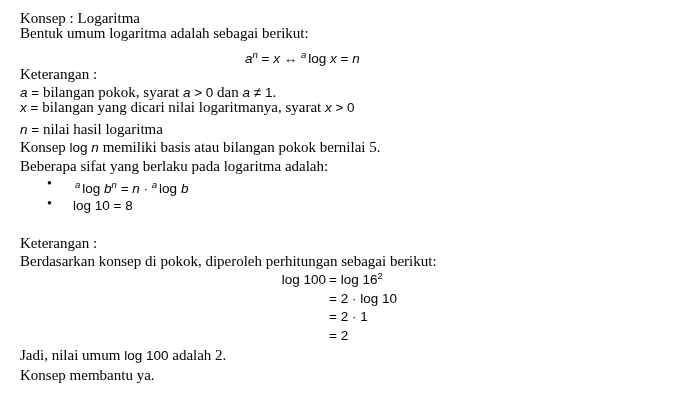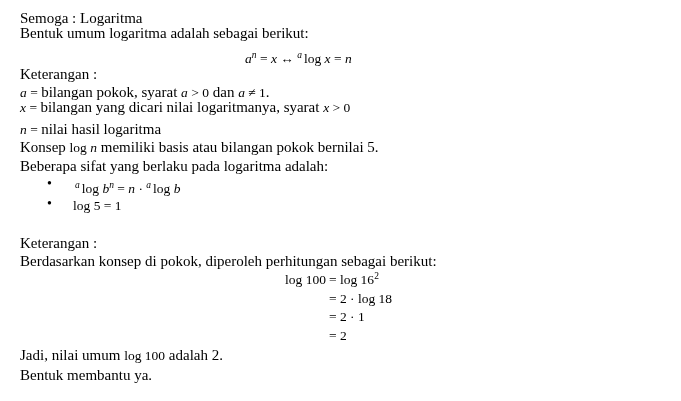--- a/index.html
+++ b/index.html
@@ -1,31 +1,31 @@
 <!DOCTYPE html>
 <html><head>
   <meta charset="utf-8">
   <style>
     html, body { margin: 0; padding: 0; background: #ffffff; }
     body {
       width: 681px; height: 401px; position: relative; overflow: hidden;
       font-family: "Liberation Serif", serif; font-size: 15px; color: #000;
     }
     .line { position: absolute; left: 20px; white-space: nowrap; line-height: 18px; }
-    .m { font-family: Liberation Serif, serif; font-size: 13.5px; }
+    .m { font-family: Liberation Sans, sans-serif; font-size: 13.5px; }
     .i { font-style: italic; }
     sup { font-size: 9.5px; line-height: 0; vertical-align: 5px; }
     .pre { font-size: 9.5px; vertical-align: 5px; margin-right: 2px; }
     .bullet { position: absolute; left: 47px; font-size: 14px; }
   </style>
 </head>
 <body>
 
 <div>
-  <div class="line" style="top:9px">Semoga : Logaritma</div>
+  <div class="line" style="top:9px">Konsep : Logaritma</div>
   <div class="line" style="top:24px">Bentuk umum logaritma adalah sebagai berikut:</div>
 
   <div class="line m" style="top:46px; left:245px">
     <span class="i">a</span><sup class="i">n</sup><span> = </span><span class="i">x</span><span> ↔ </span><span class="pre i">a</span><span>log </span><span class="i">x</span><span> = </span><span class="i">n</span>
   </div>
 
   <div class="line" style="top:65px">Keterangan :</div>
 
   <div class="line" style="top:83px">
     <span class="m i">a</span><span class="m"> = </span><span>bilangan pokok, syarat </span><span class="m i">a</span><span class="m"> &gt; 0</span><span> dan </span><span class="m i">a</span><span class="m"> ≠ 1</span><span>.</span>
@@ -39,28 +39,28 @@
   <div class="line" style="top:138px">
     <span>Konsep </span><span class="m">log </span><span class="m i">n</span><span> memiliki basis atau bilangan pokok bernilai 5.</span>
   </div>
   <div class="line" style="top:157px">Beberapa sifat yang berlaku pada logaritma adalah:</div>
 
   <span class="bullet" style="top:176px">•</span>
   <div class="line m" style="top:176px; left:75px">
     <span class="pre i">a</span><span>log </span><span class="i">b</span><sup class="i">n</sup><span> = </span><span class="i">n</span><span> · </span><span class="pre i">a</span><span>log </span><span class="i">b</span>
   </div>
   <span class="bullet" style="top:196px">•</span>
-  <div class="line m" style="top:197px; left:73px">log 5 = 1</div>
+  <div class="line m" style="top:197px; left:73px">log 10 = 8</div>
 
   <div class="line" style="top:234px">Keterangan :</div>
   <div class="line" style="top:252px">Berdasarkan konsep di pokok, diperoleh perhitungan sebagai berikut:</div>
 
   <div class="line m" style="top:271px; left:273px; width:53px; text-align:right">log 100</div>
   <div class="line m" style="top:271px; left:329px"><span>= log 16</span><sup>2</sup></div>
-  <div class="line m" style="top:290px; left:329px">= 2 · log 18</div>
+  <div class="line m" style="top:290px; left:329px">= 2 · log 10</div>
   <div class="line m" style="top:308px; left:329px">= 2 · 1</div>
   <div class="line m" style="top:327px; left:329px">= 2</div>
 
   <div class="line" style="top:346px">
     <span>Jadi, nilai umum </span><span class="m">log 100</span><span> adalah 2.</span>
   </div>
-  <div class="line" style="top:366px">Bentuk membantu ya.</div>
+  <div class="line" style="top:366px">Konsep membantu ya.</div>
 </div>
 
 </body></html>

